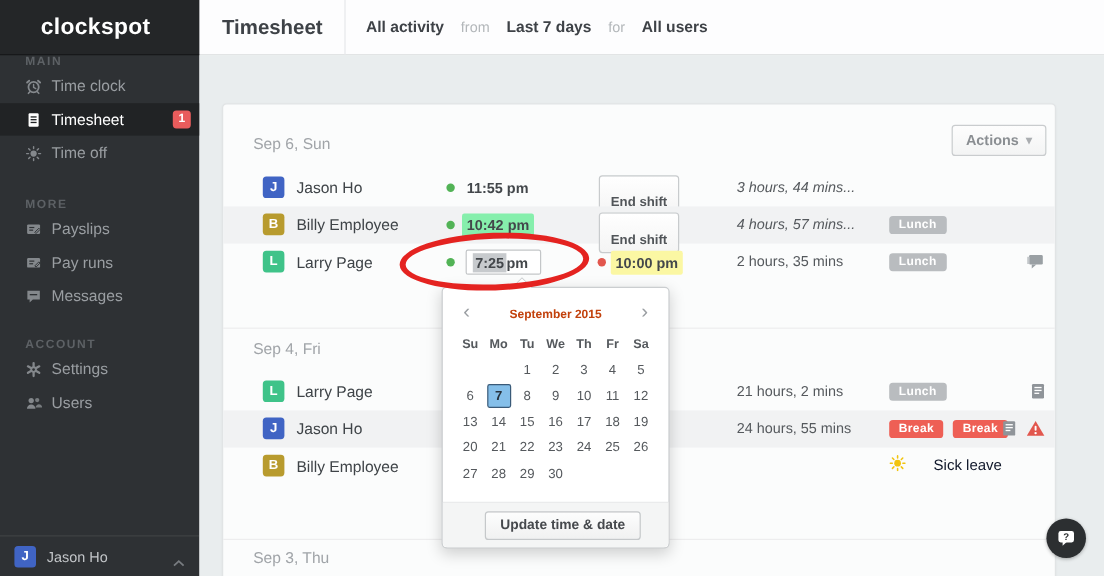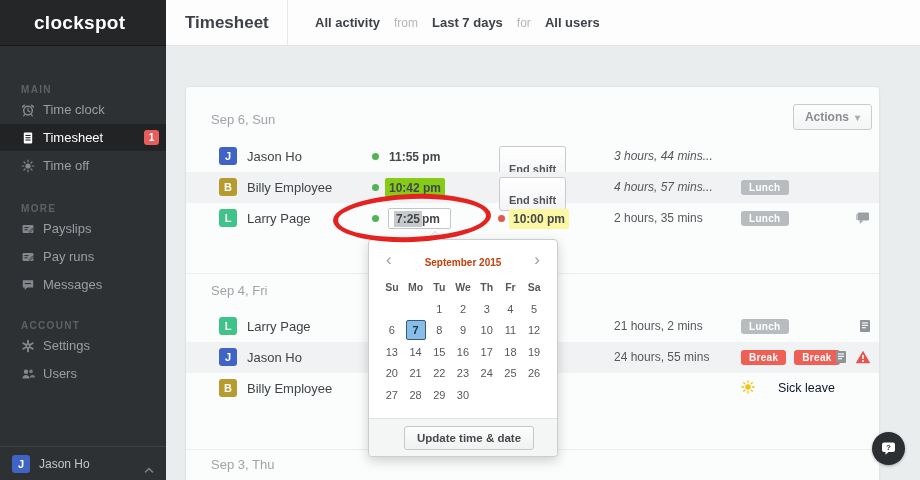--- a/index.html
+++ b/index.html
@@ -9,41 +9,41 @@
     background:#e9edee;
     position:relative;
     color:#3f4448;
   }
   
   .sidebar { position:absolute; left:0; top:0; width:166px; height:480px; background:#2e3134; z-index:2; }
   .logo-area { height:46px; background:#242628; display:flex; align-items:center; padding-left:34px;
     border-bottom:1px solid rgba(0,0,0,.35); }
   .logo { color:#fff; font-size:19px; font-weight:bold; letter-spacing:.3px; }
   .nav-label { padding-left:21px; font-size:10px; font-weight:bold; letter-spacing:1.3px; color:#5d6165; }
-  .nav-label.g1 { margin-top:38px; }
+  .nav-label.g1 { }
   .nav-label.g2 { margin-top:24px; }
   .nav-label.g3 { margin-top:22px; }
   .nav-item { height:27px; margin-top:1px; display:flex; align-items:center; padding-left:20px;
     color:#9a9ea2; font-size:13px; position:relative; cursor:pointer; }
   .nav-item .ico { width:15px; height:15px; display:flex; align-items:center; justify-content:center; color:#84888c; margin-right:8px; flex:0 0 15px; }
   .nav-item.active { background:#212325; color:#fff; }
   .nav-item.active .ico { color:#fff; }
   .nav-badge { position:absolute; right:7px; top:6px; min-width:15px; height:15px; border-radius:3px;
     color:#fff; font-size:10px; font-weight:bold; display:flex; align-items:center; justify-content:center; padding:0 3px; }
   .side-footer { position:absolute; left:0; right:0; bottom:0; height:34px; border-top:1px solid rgba(255,255,255,.08);
     display:flex; align-items:center; padding-left:12px; }
   .side-footer .avatar { margin-right:9px; }
   .side-footer .uname { color:#c3c6c9; font-size:12px; }
   .side-chevron { position:absolute; right:12px; top:13px; }
   
   .topbar { position:absolute; left:155px; top:0; right:0; height:46px; background:#fdfdfe;
     border-bottom:1px solid #e2e4e5; display:flex; align-items:center; z-index:1; }
   .tb-title { font-size:17px; font-weight:bold; color:#3e4247; padding-left:30px; width:132px; }
   .tb-div { width:1px; height:46px; background:#e6e8e9; }
-  .tb-filters { display:flex; align-items:center; margin-left:27px; gap:14px; }
+  .tb-filters { display:flex; align-items:center; margin-left:17px; gap:14px; }
   .tb-filter { font-size:13px; font-weight:bold; color:#3e4247; cursor:pointer; }
   .tb-word { font-size:12px; color:#b3b7ba; }
   
   .card { position:absolute; left:185px; top:86px; width:695px; height:420px; background:#fbfcfc;
     border:1px solid #e1e4e5; border-radius:4px; box-shadow:0 1px 2px rgba(0,0,0,.05); z-index:1; }
   .sec-date { position:absolute; left:25px; font-size:13px; color:#a0a4a8; }
   .sec-div { position:absolute; left:0; right:0; height:0; border-top:1px solid #ededee; }
   .actions-btn { position:absolute; top:17px; right:7px; height:26px; padding:0 11px; display:flex; align-items:center; gap:6px;
     background:linear-gradient(#fdfdfd,#f3f4f4); border:1px solid #c9ccce; border-radius:3px;
     font-size:12px; font-weight:bold; color:#8a8e92; cursor:pointer; }
@@ -255,21 +255,21 @@
       <span class="name">Jason Ho</span>
       <span class="dot in" style="background: rgb(82, 179, 86);"></span>
       <span class="time pos-in">11:55 pm</span>
       <button class="endshift">End shift</button>
       <span class="duration ital">3 hours, 44 mins...</span>
     </div>
     <div class="row shaded">
       <span class="avatar" style="background: rgb(184, 155, 46);">B</span>
       <span class="name">Billy Employee</span>
       <span class="dot in" style="background: rgb(82, 179, 86);"></span>
-      <span class="time pos-in" style="background: #84cc16;">10:42 pm</span>
+      <span class="time pos-in" style="background: #86efac;">10:42 pm</span>
       <button class="endshift">End shift</button>
       <span class="duration ital">4 hours, 57 mins...</span>
       <span class="badges">
           <span class="badge" style="background: rgb(185, 188, 191);">Lunch</span>
         </span>
     </div>
     <div class="row">
       <span class="avatar" style="background: rgb(63, 195, 137);">L</span>
       <span class="name">Larry Page</span>
       <span class="dot in" style="background: rgb(82, 179, 86);"></span>

